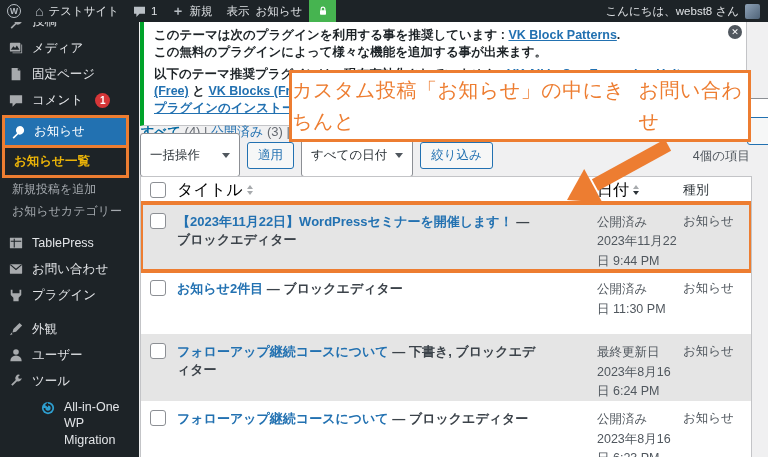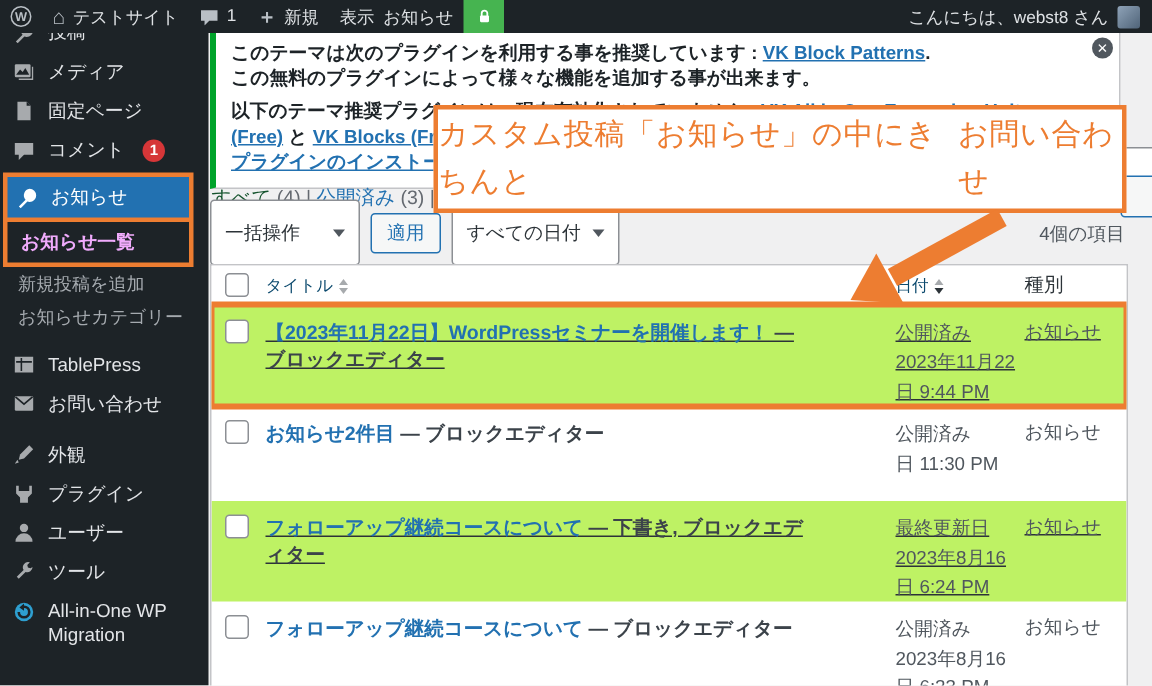--- a/index.html
+++ b/index.html
@@ -22,41 +22,41 @@
            font-size:12.5px;z-index:40;}
   .m-item{display:flex;align-items:center;gap:9px;padding:0 6px 0 9px;height:26px;}
   .m-item .lbl{white-space:nowrap;}
   .m-clip{margin-top:-14px;height:27px;}
   .badge{background:#d63638;color:#fff;border-radius:50%;min-width:15px;height:15px;font-size:10px;
          display:grid;place-items:center;margin-left:3px;font-weight:700;}
   .hl-group{position:relative;z-index:45;margin:2px 0 0 2px;width:127px;background:#ED7D31;
             padding:3px;box-sizing:border-box;}
   .hl-group .active{background:#2271b1;color:#fff;display:flex;align-items:center;gap:9px;
                     padding:0 6px;height:27px;}
-  .hl-group .sub-current{background:#1d2327;color:#f0abfc;font-weight:700;display:flex;align-items:center;
+  .hl-group .sub-current{background:#1d2327;color:#eab308;font-weight:700;display:flex;align-items:center;
                     padding:0 6px 0 9px;height:27px;margin-top:3px;}
   .sub-item{display:flex;align-items:center;height:22px;padding-left:12px;color:#a5aaaf;font-size:12px;}
   .sep8{margin-top:8px;text-align:right;}
-  .m-wrap{height:auto;min-height:26px;align-items:flex-start;padding-top:5px;}
+  .m-wrap{height:auto;min-height:26px;align-items:flex-start;padding-top:5px;margin-left:32px;}
   .m-wrap .lbl{white-space:normal;line-height:1.3;}
   
   .content{position:absolute;left:125px;top:22px;right:0;bottom:0;background:#f0f0f1;color:#2c3338;font-size:13px;}
   .notice{position:absolute;left:15px;top:0;width:607px;box-sizing:border-box;background:#fff;
           border:1px solid #c3c4c7;border-top:none;border-left:4px solid #00a32a;padding:5px 30px 8px 10px;}
   .notice p{margin:0;font-weight:700;font-size:12.5px;line-height:17px;color:#1d2327;}
   .notice p.gap{margin-top:5px;}
   .notice a{color:#2271b1;text-decoration:underline;cursor:pointer;}
   .dismiss{position:absolute;top:3px;right:4px;width:14px;height:14px;border-radius:50%;background:#50575e;
            color:#fff;font-size:9px;line-height:14px;text-align:center;cursor:pointer;}
   .frag-input{position:absolute;left:595px;top:76px;width:80px;height:25px;background:#fff;
               border:1px solid #8c8f94;border-radius:3px;z-index:5;box-sizing:border-box;}
   .frag-btn{position:absolute;left:622px;top:95px;width:46px;height:28px;background:#f6f7f7;
             border:1px solid #2271b1;border-radius:3px;z-index:5;box-sizing:border-box;}
   .subsubsub{position:absolute;left:16px;top:101px;font-size:13px;color:#646970;white-space:nowrap;}
-  .subsubsub .cur{font-weight:400;color:#14532d;}
+  .subsubsub .cur{font-weight:700;color:#0369a1;}
   .subsubsub a{color:#2271b1;text-decoration:none;cursor:pointer;}
   .subsubsub .cnt{color:#646970;}
   .tablenav{position:absolute;left:15px;top:119px;display:flex;align-items:center;gap:7px;height:28px;}
   .ctl{height:44px;box-sizing:border-box;border:1px solid #8c8f94;border-radius:3px;background:#fff;
        font-size:12.5px;color:#2c3338;display:flex;align-items:center;padding:0 9px;cursor:pointer;}
   .ctl .chev{width:0;height:0;border-left:4px solid transparent;border-right:4px solid transparent;
              border-top:5px solid #50575e;margin-left:22px;}
   .ctl.date .chev{margin-left:8px;}
   .btn-sec{height:27px;box-sizing:border-box;border:1px solid #2271b1;border-radius:3px;background:#f6f7f7;
            color:#2271b1;font-size:12.5px;display:flex;align-items:center;padding:0 10px;cursor:pointer;}
@@ -64,30 +64,30 @@
   
   .wp-table{position:absolute;left:15px;top:154px;width:612px;height:284px;background:#fff;
             border:1px solid #c3c4c7;box-sizing:border-box;overflow:hidden;}
   .trow{display:flex;align-items:flex-start;}
   .thead{height:26px;align-items:center;border-bottom:1px solid #c3c4c7;background:#fff;}
   .c-cb{width:36px;box-sizing:border-box;padding-left:9px;flex:none;}
   .c-title{flex:1;min-width:0;padding-right:8px;}
   .c-date{width:86px;flex:none;padding-left:44px;}
   .c-type{width:68px;flex:none;}
   .chk{width:14px;height:14px;border:1px solid #8c8f94;border-radius:3px;background:#fff;display:block;cursor:pointer;}
-  .th-link{color:#0c4a6e;font-size:11px;display:inline-flex;align-items:center;gap:4px;cursor:pointer;}
+  .th-link{color:#000000;font-size:16px;display:inline-flex;align-items:center;gap:4px;cursor:pointer;}
   .th-plain{color:#2c3338;font-size:13px;font-weight:400;}
   .sorter{display:inline-flex;flex-direction:column;gap:2px;}
   .tri-u{width:0;height:0;border-left:3.5px solid transparent;border-right:3.5px solid transparent;
          border-bottom:4.5px solid #a7aaad;}
   .tri-d{width:0;height:0;border-left:3.5px solid transparent;border-right:3.5px solid transparent;
          border-top:4.5px solid #a7aaad;}
   .tri-d.dark{border-top-color:#2c3338;}
   .drow{min-height:63px;box-sizing:border-box;}
-  .drow.alt{background:#bef264;text-decoration:underline;}
+  .drow.alt{background:#e5e5e5;}
   .drow .c-cb{padding-top:9px;}
   .drow .c-title{padding-top:9px;font-size:13px;font-weight:700;line-height:1.4;}
   .title-link{color:#2271b1;cursor:pointer;}
   .post-state{color:#3c434a;}
   .c-date .dl{font-size:12.5px;color:#50575e;line-height:1.55;}
   .drow .c-date{padding-top:9px;}
   .drow .c-type{padding-top:9px;font-size:12.5px;color:#50575e;}
   .drow.hl{position:relative;}
   .drow.hl::after{content:"";position:absolute;left:-2px;right:-2px;top:-3px;bottom:-2px;
                   border:4px solid #ED7D31;pointer-events:none;z-index:6;}
@@ -192,32 +192,32 @@
       </svg>
     <span class="lbl">TablePress</span>
   </div>
   <div class="m-item">
     <svg class="icon" width="14" height="12" viewBox="0 0 16 13">
       <rect x="1" y="1" width="14" height="11" rx="1" fill="#a7aaad"></rect>
       <path d="M1.5 1.5L8 7l6.5-5.5" fill="none" stroke="#1d2327" stroke-width="1.3"></path>
       </svg>
     <span class="lbl">お問い合わせ</span>
   </div>
+  <div class="m-item">
+    <svg class="icon" width="14" height="14" viewBox="0 0 16 16">
+      <path d="M4 2v4h8V2h2v6l-3 3v4H5v-4L2 8V2z" fill="#a7aaad"></path>
+      </svg>
+    <span class="lbl">プラグイン</span>
+  </div>
   <div class="m-item sep8">
     <svg class="icon" width="14" height="14" viewBox="0 0 16 16">
       <path d="M12 1l3 3-7 7-4 1 1-4z" fill="#a7aaad"></path>
       <path d="M3 12l-2 3 3-1z" fill="#a7aaad"></path>
       </svg>
     <span class="lbl">外観</span>
-  </div>
-  <div class="m-item">
-    <svg class="icon" width="14" height="14" viewBox="0 0 16 16">
-      <path d="M4 2v4h8V2h2v6l-3 3v4H5v-4L2 8V2z" fill="#a7aaad"></path>
-      </svg>
-    <span class="lbl">プラグイン</span>
   </div>
   <div class="m-item">
     <svg class="icon" width="14" height="14" viewBox="0 0 16 16">
       <circle cx="8" cy="4.5" r="3.2" fill="#a7aaad"></circle>
       <path d="M1.5 15a6.5 6.5 0 0 1 13 0z" fill="#a7aaad"></path>
       </svg>
     <span class="lbl">ユーザー</span>
   </div>
   <div class="m-item">
     <svg class="icon" width="14" height="14" viewBox="0 0 16 16">
@@ -261,20 +261,21 @@
   <div class="tablenav">
     <div class="ctl">
       <span>一括操作</span>
       <span class="chev"></span>
     </div>
     <div class="btn-sec">適用</div>
     <div class="ctl date">
       <span>すべての日付</span>
       <span class="chev"></span>
     </div>
+    <div class="btn-sec">絞り込み</div>
   </div>
   <div class="items-count">4個の項目</div>
 
   <div class="wp-table">
     <div class="trow thead">
       <div class="c-cb">
           <span class="chk"></span>
         </div>
       <div class="c-title">
         <span class="th-link">

